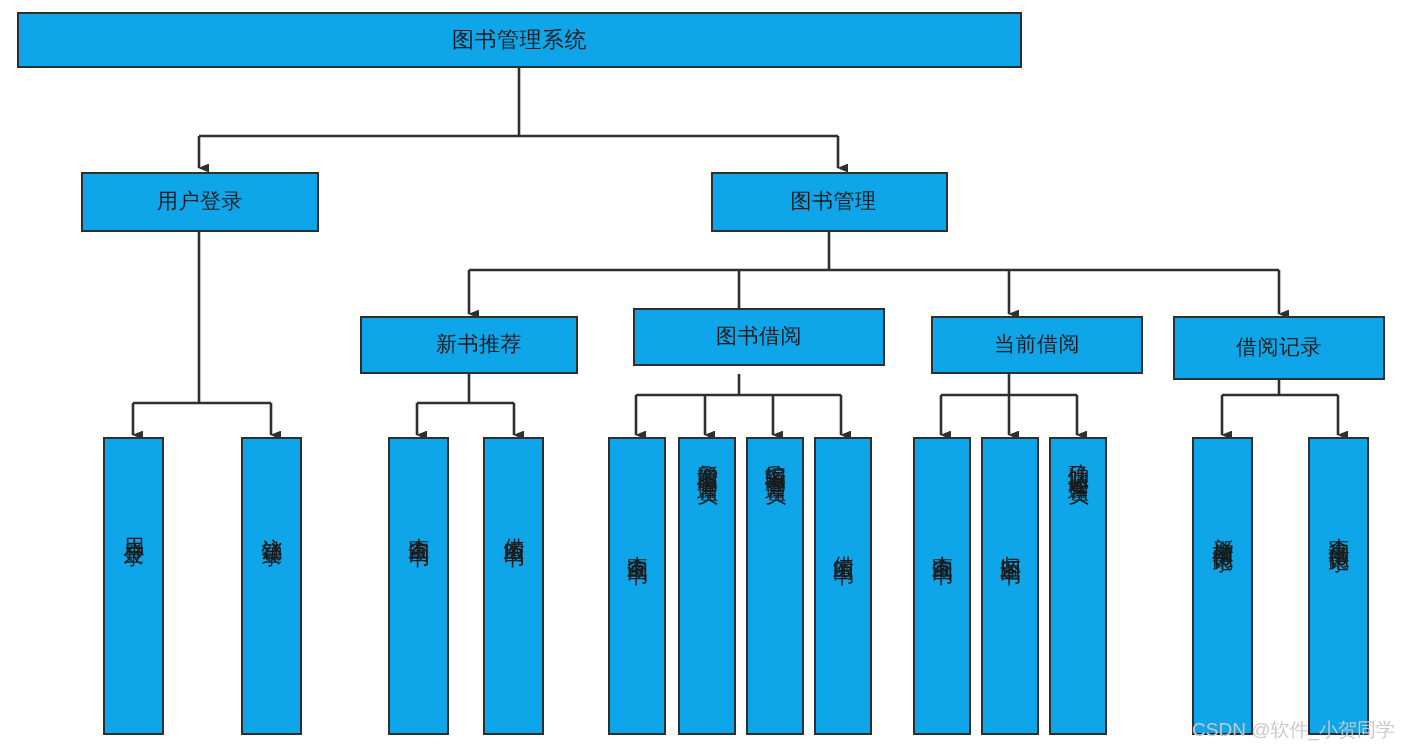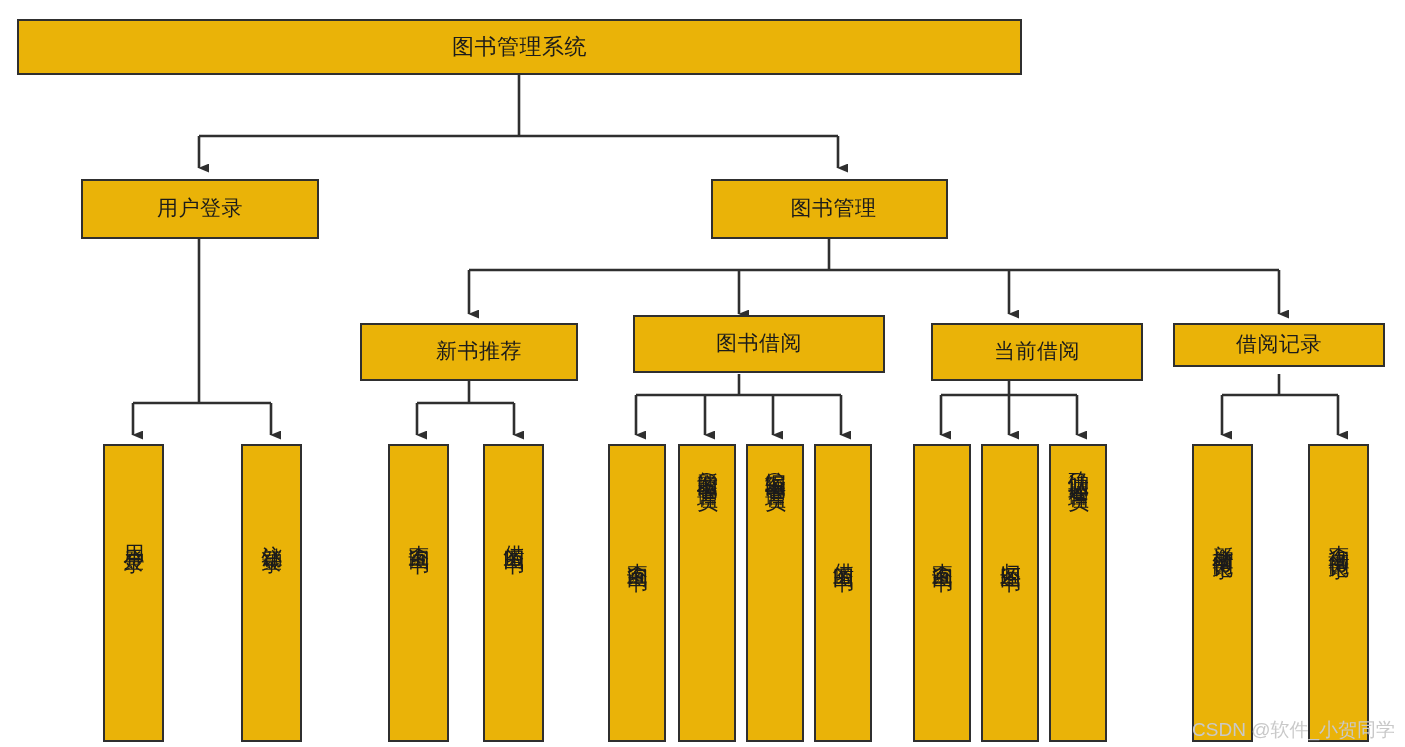--- a/index.html
+++ b/index.html
@@ -22,28 +22,27 @@
     position: absolute;
     left: 0;
     top: 0;
     width: 1405px;
     height: 747px;
     pointer-events: none;
   }
   .node {
     position: absolute;
     box-sizing: border-box;
-    background: #eab308;
+    background: #0ea5e9;
     border: 2px solid #2f2f2f;
     display: flex;
     align-items: center;
     justify-content: center;
     color: #1b1b1b;
     z-index: 2;
-    margin-top: 7px;
   }
   .node .label {
     display: block;
     text-align: center;
     line-height: 1.12;
     letter-spacing: 0.5px;
   }
   
   .node.horiz .label {
     writing-mode: horizontal-tb;
@@ -155,21 +154,21 @@
 
   <div class="node horiz" style="left:360px; top:316px; width:218px; height:58px;padding-left:20px;">
     <span class="label">新书推荐</span>
   </div>
   <div class="node horiz" style="left:633px; top:308px; width:252px; height:58px;">
     <span class="label">图书借阅</span>
   </div>
   <div class="node horiz" style="left:931px; top:316px; width:212px; height:58px;">
     <span class="label">当前借阅</span>
   </div>
-  <div class="node horiz" style="left:1173px; top:316px; width:212px; height:44px;">
+  <div class="node horiz" style="left:1173px; top:316px; width:212px; height:64px;">
     <span class="label">借阅记录</span>
   </div>
 
   <div class="node vert mid" style="left:103px; top:437px; width:61px; height:298px;">
     <span class="label">用户登录</span>
   </div>
   <div class="node vert mid" style="left:241px; top:437px; width:61px; height:298px;">
     <span class="label">注销登录</span>
   </div>
 

